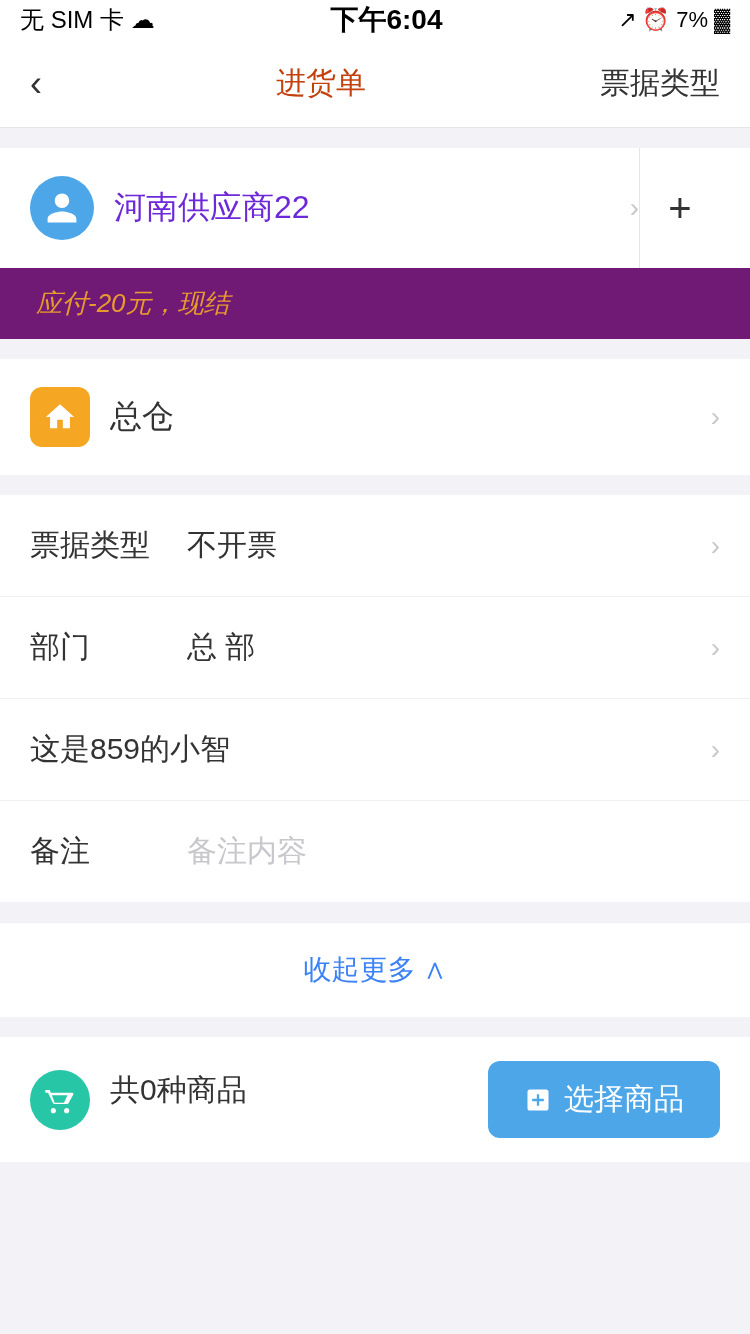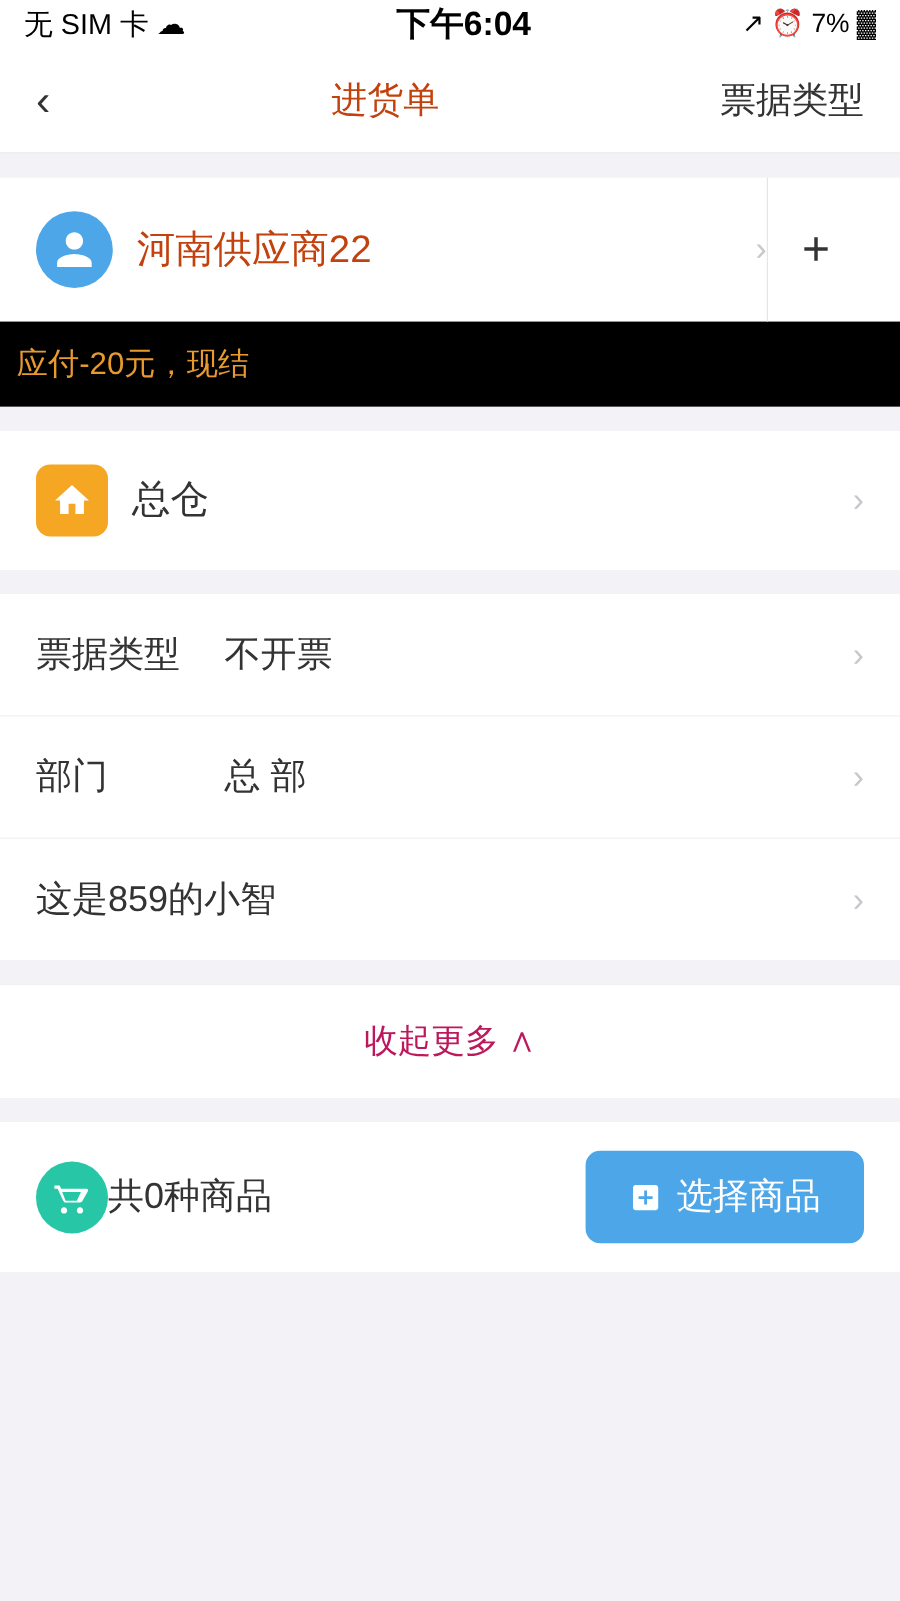--- a/index.html
+++ b/index.html
@@ -81,41 +81,42 @@
       background: #4da6e8;
       display: flex;
       align-items: center;
       justify-content: center;
       flex-shrink: 0;
     }
     .supplier-avatar svg { width: 36px; height: 36px; fill: #fff; }
     .supplier-name {
       flex: 1;
       font-size: 32px;
-      color: #c2410c;
+      color: #6d28d9;
     }
     .chevron-right {
       color: #c7c7cc;
       font-size: 28px;
     }
     .supplier-add {
       width: 80px;
       display: flex;
       align-items: center;
       justify-content: center;
       cursor: pointer;
       font-size: 40px;
       color: #333;
     }
 
     .notice-bar {
-      background: #000000;
-      padding: 18px 14px;
+      background: #701a75;
+      padding: 18px 36px;
       font-size: 26px;
       color: #e89a2f;
+      font-style: italic;
     }
 
     .warehouse-section {
       background: #fff;
       padding: 0 30px;
       display: flex;
       align-items: center;
       gap: 20px;
       cursor: pointer;
     }
@@ -170,36 +171,36 @@
     .form-value.placeholder {
       color: #c7c7cc;
     }
 
     .collapse-bar {
       background: #fff;
       margin-top: 20px;
       padding: 28px 30px;
       text-align: center;
       font-size: 28px;
-      color: #be185d;
+      color: #3b82f6;
       cursor: pointer;
       border-top: 1px solid #f0f0f0;
     }
 
     .product-bar {
       background: #fff;
       margin-top: 20px;
       padding: 24px 30px;
       display: flex;
       align-items: center;
       justify-content: space-between;
     }
     .product-left {
       display: flex;
-      align-items: center;
+      gap: 20px;
     }
     .product-icon {
       width: 60px;
       height: 60px;
       background: #26c6a6;
       border-radius: 50%;
       display: flex;
       align-items: center;
       justify-content: center;
     }
@@ -292,20 +293,24 @@
     <div class="form-label">部门</div>
     <div class="form-value">总 部</div>
     <span class="chevron-right">›</span>
   </div>
 
   <div class="form-row">
     <div class="form-value">这是859的小智</div>
     <span class="chevron-right">›</span>
   </div>
 
+  <div class="form-row">
+    <div class="form-label">备注</div>
+    <div class="form-value placeholder">备注内容</div>
+  </div>
 </div>
 
 <div class="collapse-bar">收起更多 ∧</div>
 
 <div class="product-bar">
   <div class="product-left">
     <div class="product-icon">
       <svg viewBox="0 0 24 24">
         <path d="M7 18c-1.1 0-2 .9-2 2s.9 2 2 2 2-.9 2-2-.9-2-2-2zm10 0c-1.1 0-2 .9-2 2s.9 2 2 2 2-.9 2-2-.9-2-2-2zM7.2 14.8L7.3 15h9.7c.7 0 1.3-.4 1.6-1l3.4-6.2c.3-.6-.1-1.3-.8-1.3H5.2l-.9-2H1v2h2l3.6 7.6zM5.9 8.5h11.7L15 14H8l-2.1-5.5z"></path>
       </svg>

